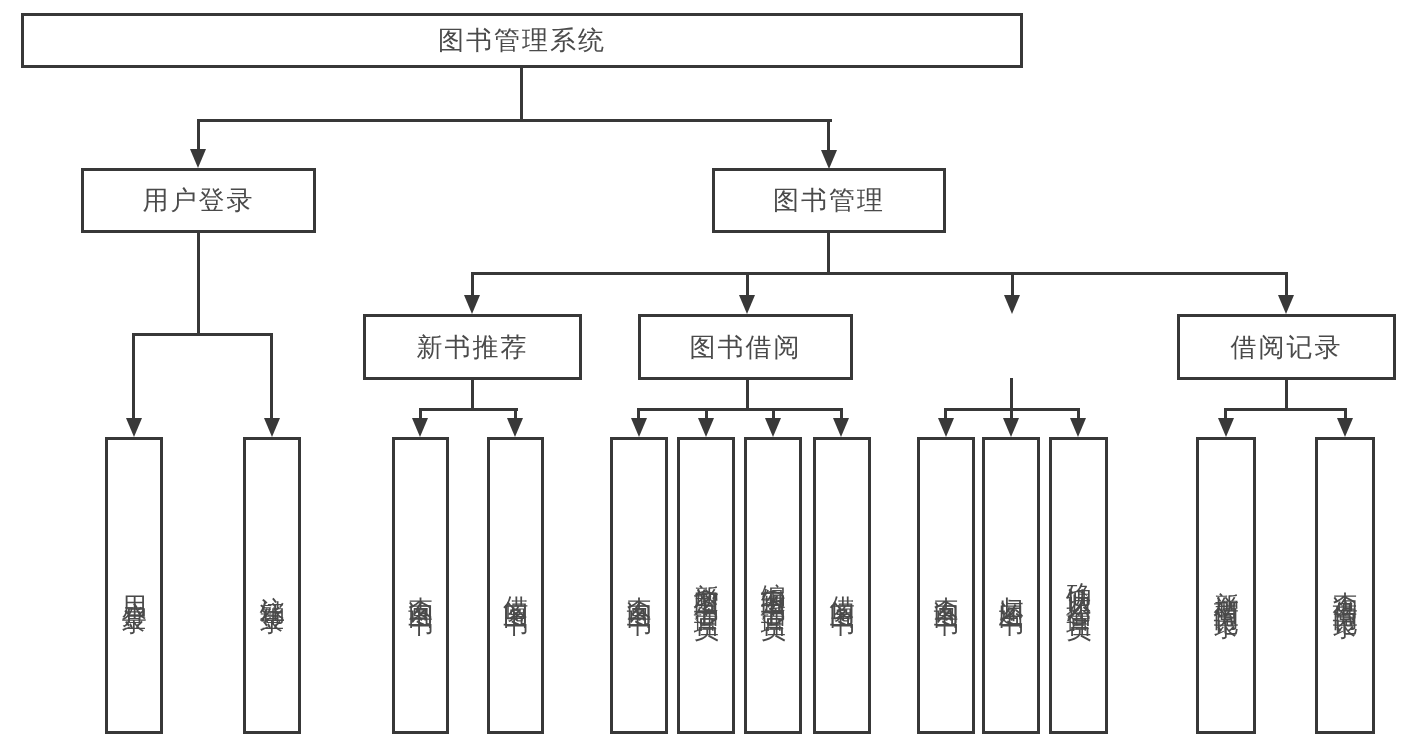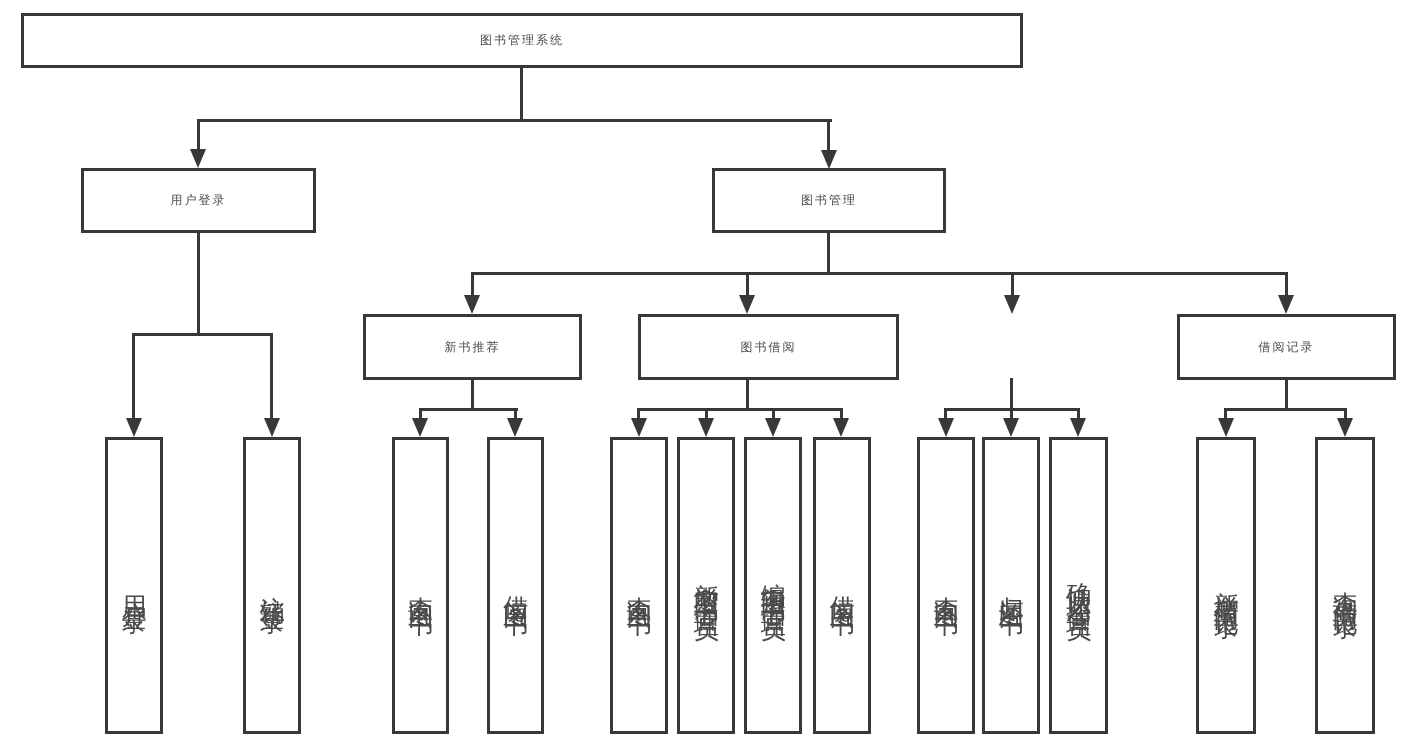--- a/index.html
+++ b/index.html
@@ -27,21 +27,21 @@
   }
   .box {
     position: absolute;
     background: #ffffff;
     border: 3px solid var(--line);
     display: flex;
     align-items: center;
     justify-content: center;
   }
   .label-h {
-    font-size: 12px;
+    font-size: 26px;
     letter-spacing: 2px;
     color: var(--text);
     white-space: nowrap;
   }
   .label-v {
     writing-mode: vertical-rl;
     text-orientation: mixed;
     font-size: 25px;
     letter-spacing: 5px;
     line-height: 1.1;
@@ -127,21 +127,21 @@
   <div class="box" style="left:81px; top:168px; width:235px; height:65px;">
     <span class="label-h">用户登录</span>
   </div>
   <div class="box" style="left:712px; top:168px; width:234px; height:65px;">
     <span class="label-h">图书管理</span>
   </div>
 
   <div class="box" style="left:363px; top:314px; width:219px; height:66px;">
     <span class="label-h">新书推荐</span>
   </div>
-  <div class="box" style="left:638px; top:314px; width:261px; height:66px;">
+  <div class="box" style="left:638px; top:314px; width:215px; height:66px;">
     <span class="label-h">图书借阅</span>
   </div>
   <div class="box" style="left:1177px; top:314px; width:219px; height:66px;">
     <span class="label-h">借阅记录</span>
   </div>
 
   <div class="box" style="left:105px; top:437px; width:58px; height:297px;">
     <span class="label-v">用户登录</span>
   </div>
   <div class="box" style="left:243px; top:437px; width:58px; height:297px;">

